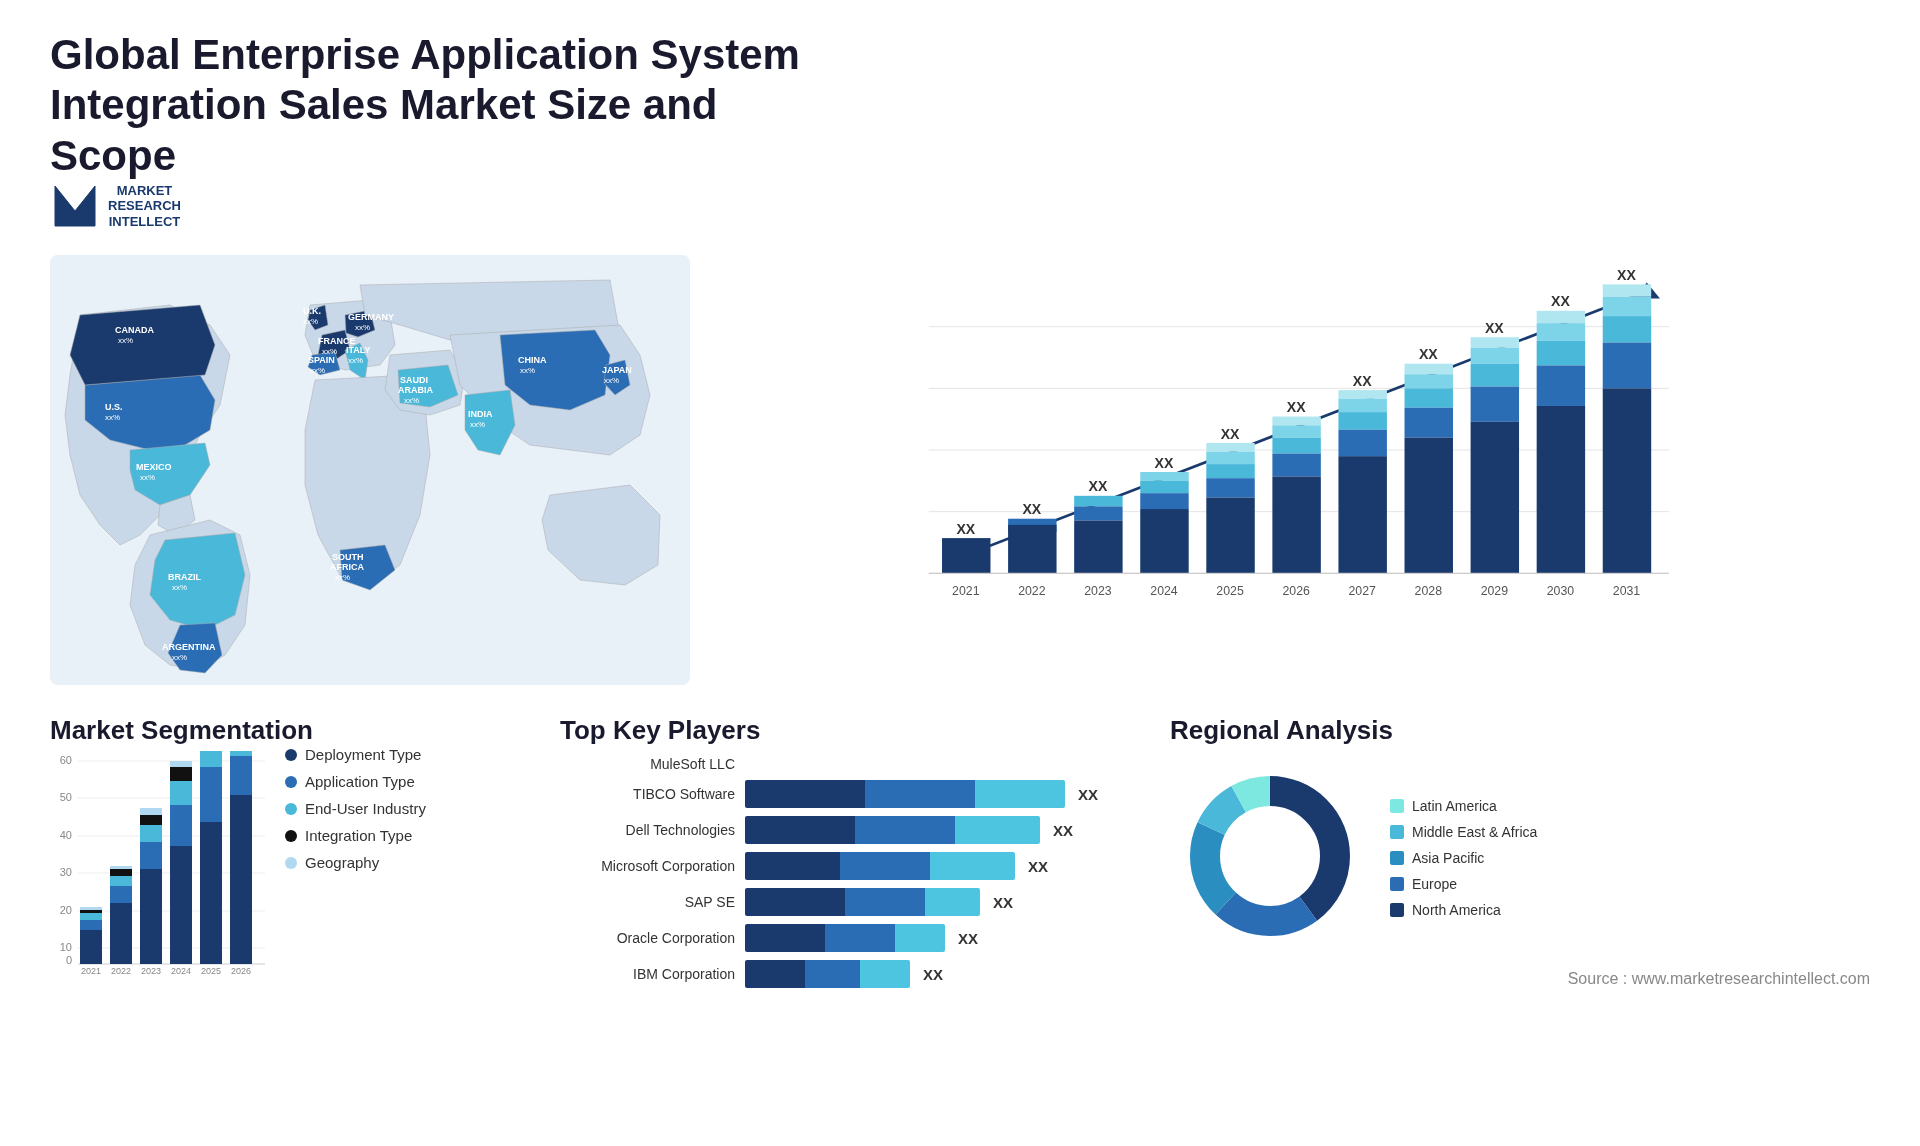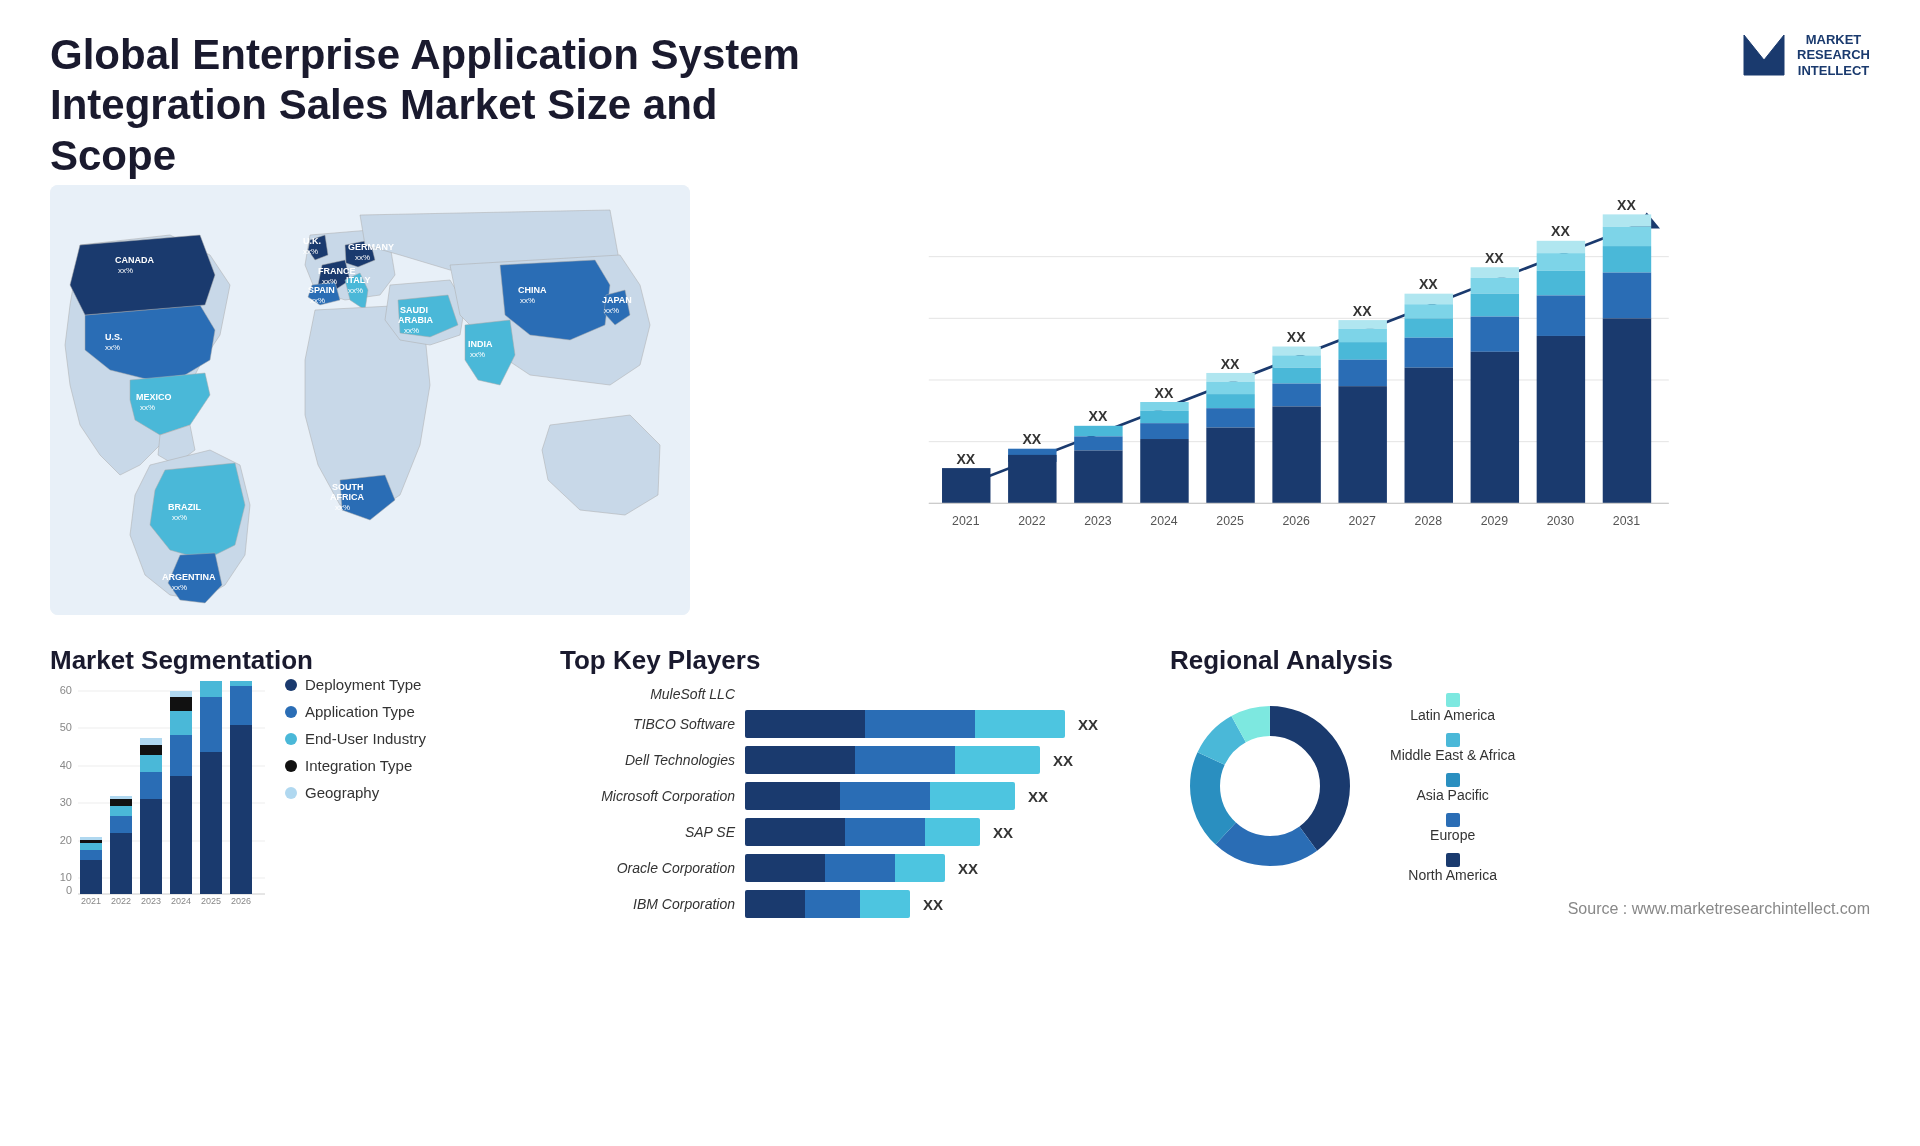--- a/index.html
+++ b/index.html
@@ -15,21 +15,22 @@
       min-height: 1146px;
       padding: 30px 50px 20px 50px;
       position: relative;
       background: #fff;
     }
     
     .header {
       display: flex;
       justify-content: space-between;
       align-items: flex-start;
-      margin-bottom: 4px;
+      margin-bottom: 24px;
+      flex-direction: column;
     }
     .main-title {
       font-size: 42px;
       font-weight: 700;
       color: #1a1a2e;
       line-height: 1.2;
       max-width: 750px;
     }
     .logo-area {
       display: flex;
@@ -136,21 +137,20 @@
       display: flex;
       align-items: center;
       gap: 10px;
     }
     .player-name {
       font-size: 14px;
       color: #333;
       width: 175px;
       flex-shrink: 0;
       text-align: right;
-      font-style: italic;
     }
     .player-bar-wrap {
       flex: 1;
       display: flex;
       align-items: center;
       gap: 8px;
     }
     .player-bar {
       height: 28px;
       display: flex;
@@ -186,23 +186,23 @@
       flex: 0 0 200px;
     }
     .regional-legend {
       display: flex;
       flex-direction: column;
       gap: 10px;
     }
     .regional-legend-item {
       display: flex;
       align-items: center;
+      gap: 8px;
       font-size: 14px;
       color: #333;
-      flex-direction: column;
     }
     .reg-color-box {
       width: 14px;
       height: 14px;
       border-radius: 2px;
       flex-shrink: 0;
     }
     .source-text {
       font-size: 16px;
       color: #888;

